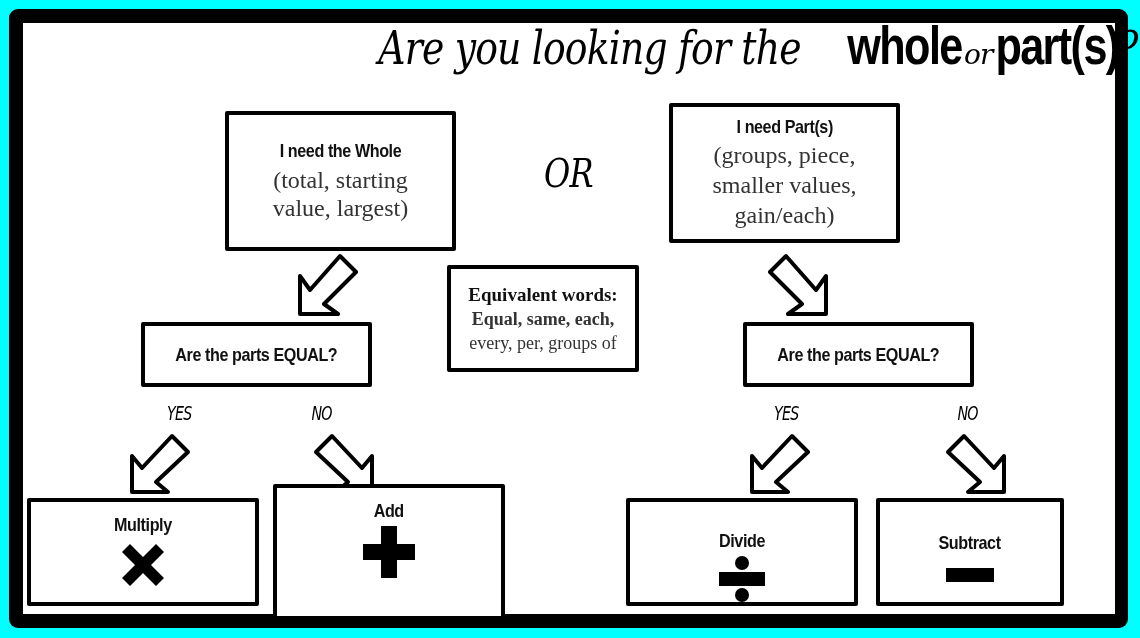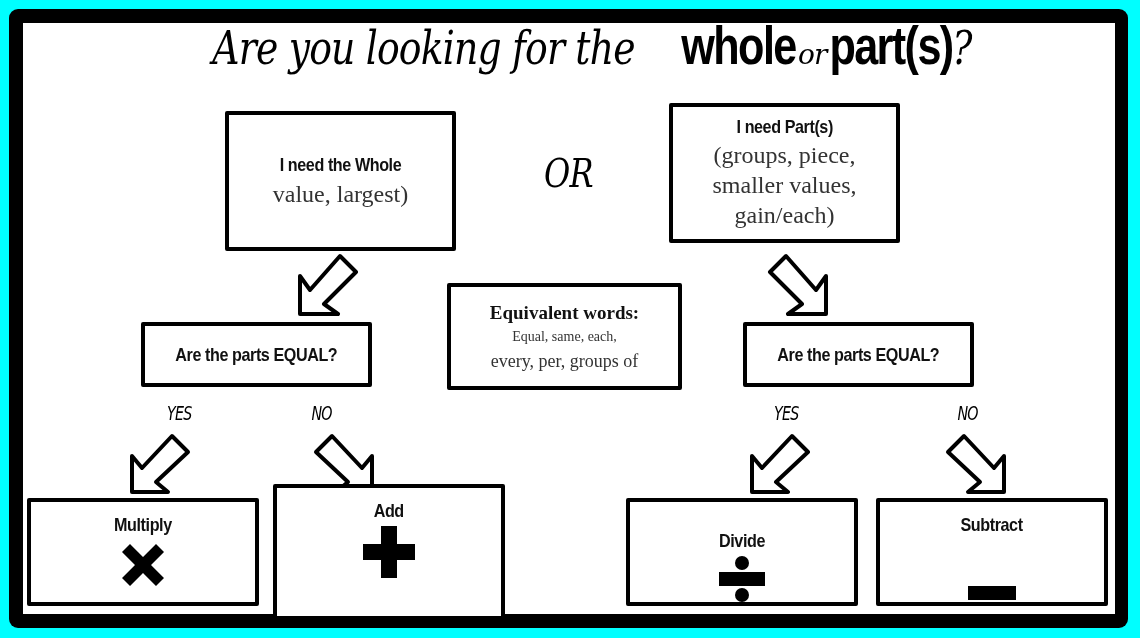--- a/index.html
+++ b/index.html
@@ -1,20 +1,20 @@
 <!DOCTYPE html>
 <html><head>
 <meta charset="utf-8">
 <style>
   html, body { margin:0; padding:0; }
   body { width:1140px; height:638px; background:#00ffff; position:relative; overflow:hidden; }
   .frame { position:absolute; left:9px; top:9px; width:1119px; height:619px; background:#000; border-radius:9px; }
   .canvas { position:absolute; left:23px; top:23px; width:1092px; height:591px; background:#fff; }
   .abs { position:absolute; }
-  .title { position:absolute; left:0; top:14px; width:1140px; text-align:center; white-space:nowrap; }
+  .title { position:absolute; left:0; top:14px; width:1140px; text-align:right; white-space:nowrap; }
   .script { font-family:"DejaVu Serif", serif; font-style:italic; font-weight:normal; letter-spacing:-1px; }
   .t-script { font-size:46px; transform:scaleX(0.82); display:inline-block; }
   .t-bold { font-family:"Liberation Sans", sans-serif; font-weight:bold; font-size:54px; letter-spacing:-2px; display:inline-block; transform:scaleX(0.8); margin:0 -18px; }
   .t-or { font-size:28px; display:inline-block; margin:0 2px; }
   .box { position:absolute; border:4px solid #000; background:#fff; box-sizing:border-box; border-radius:2px; display:flex; flex-direction:column; align-items:center; justify-content:center; text-align:center; }
   .heavy { font-family:"Liberation Sans", sans-serif; font-weight:bold; letter-spacing:-0.5px; transform:scaleX(0.85); display:inline-block; color:#111; }
   .serif { font-family:"Liberation Serif", serif; color:#333; }
   .label-script { font-family:"DejaVu Sans", sans-serif; font-style:italic; font-size:19px; letter-spacing:-1px; transform:scaleX(0.75); display:inline-block; }
   svg { display:block; }
 </style>
@@ -28,33 +28,34 @@
   <span class="script t-script">Are you looking for the</span>
   <span class="t-bold">whole</span>
   <span class="script t-or">or</span>
   <span class="t-bold">part(s)</span><span class="script t-script">?</span>
 </div>
 
 <div class="abs script" style="left:538px; top:150px; font-size:40px; transform:scaleX(0.8);">OR</div>
 
 <div class="box" style="left:225px; top:111px; width:231px; height:140px;">
   <span class="heavy" style="font-size:19px; margin-bottom:4px;">I need the Whole</span>
+  <span class="serif" style="font-size:24px; line-height:28px;">(total, starting</span>
   <span class="serif" style="font-size:24px; line-height:28px;">value, largest)</span>
 </div>
 
 <div class="box" style="left:669px; top:103px; width:231px; height:140px;">
   <span class="heavy" style="font-size:19px; margin-bottom:2px;">I need Part(s)</span>
   <span class="serif" style="font-size:24px; line-height:30px;">(groups, piece,</span>
   <span class="serif" style="font-size:24px; line-height:30px;">smaller values,</span>
   <span class="serif" style="font-size:24px; line-height:30px;">gain/each)</span>
 </div>
 
-<div class="box" style="left:447px; top:283px; width:235px; height:107px;">
+<div class="box" style="left:447px; top:265px; width:192px; height:107px;">
   <span class="serif" style="font-size:19px; font-weight:bold; color:#111; line-height:24px;">Equivalent words:</span>
-  <span class="serif" style="font-size:14px; line-height:24px;">Equal, same, each,</span>
+  <span class="serif" style="font-size:18px; line-height:24px;font-weight:bold;">Equal, same, each,</span>
   <span class="serif" style="font-size:18px; line-height:24px;">every, per, groups of</span>
 </div>
 
 <div class="box" style="left:141px; top:322px; width:231px; height:65px;">
   <span class="heavy" style="font-size:19px;">Are the parts EQUAL?</span>
 </div>
 <div class="box" style="left:743px; top:322px; width:231px; height:65px;">
   <span class="heavy" style="font-size:19px;">Are the parts EQUAL?</span>
 </div>
 
@@ -99,18 +100,18 @@
 
 <div class="box" style="left:626px; top:498px; width:232px; height:108px; justify-content:flex-start; padding-top:28px;">
   <span class="heavy" style="font-size:19px;">Divide</span>
   <svg width="50" height="46" viewBox="0 0 50 46" style="margin-top:4px;">
     <circle cx="25" cy="7" r="7" fill="#000"></circle>
     <rect x="2" y="16" width="46" height="14" fill="#000"></rect>
     <circle cx="25" cy="39" r="7" fill="#000"></circle>
   </svg>
 </div>
 
-<div class="box" style="left:876px; top:498px; width:232px; height:108px; justify-content:space-between; padding-top:12px;">
+<div class="box" style="left:876px; top:498px; width:188px; height:108px; justify-content:center; padding-top:12px;">
   <span class="heavy" style="font-size:19px;">Subtract</span>
   <svg width="48" height="16" viewBox="0 0 48 16" style="margin-top:14px;">
     <rect x="0" y="0" width="48" height="14" fill="#000"></rect>
   </svg>
 </div>
 
 </body></html>

